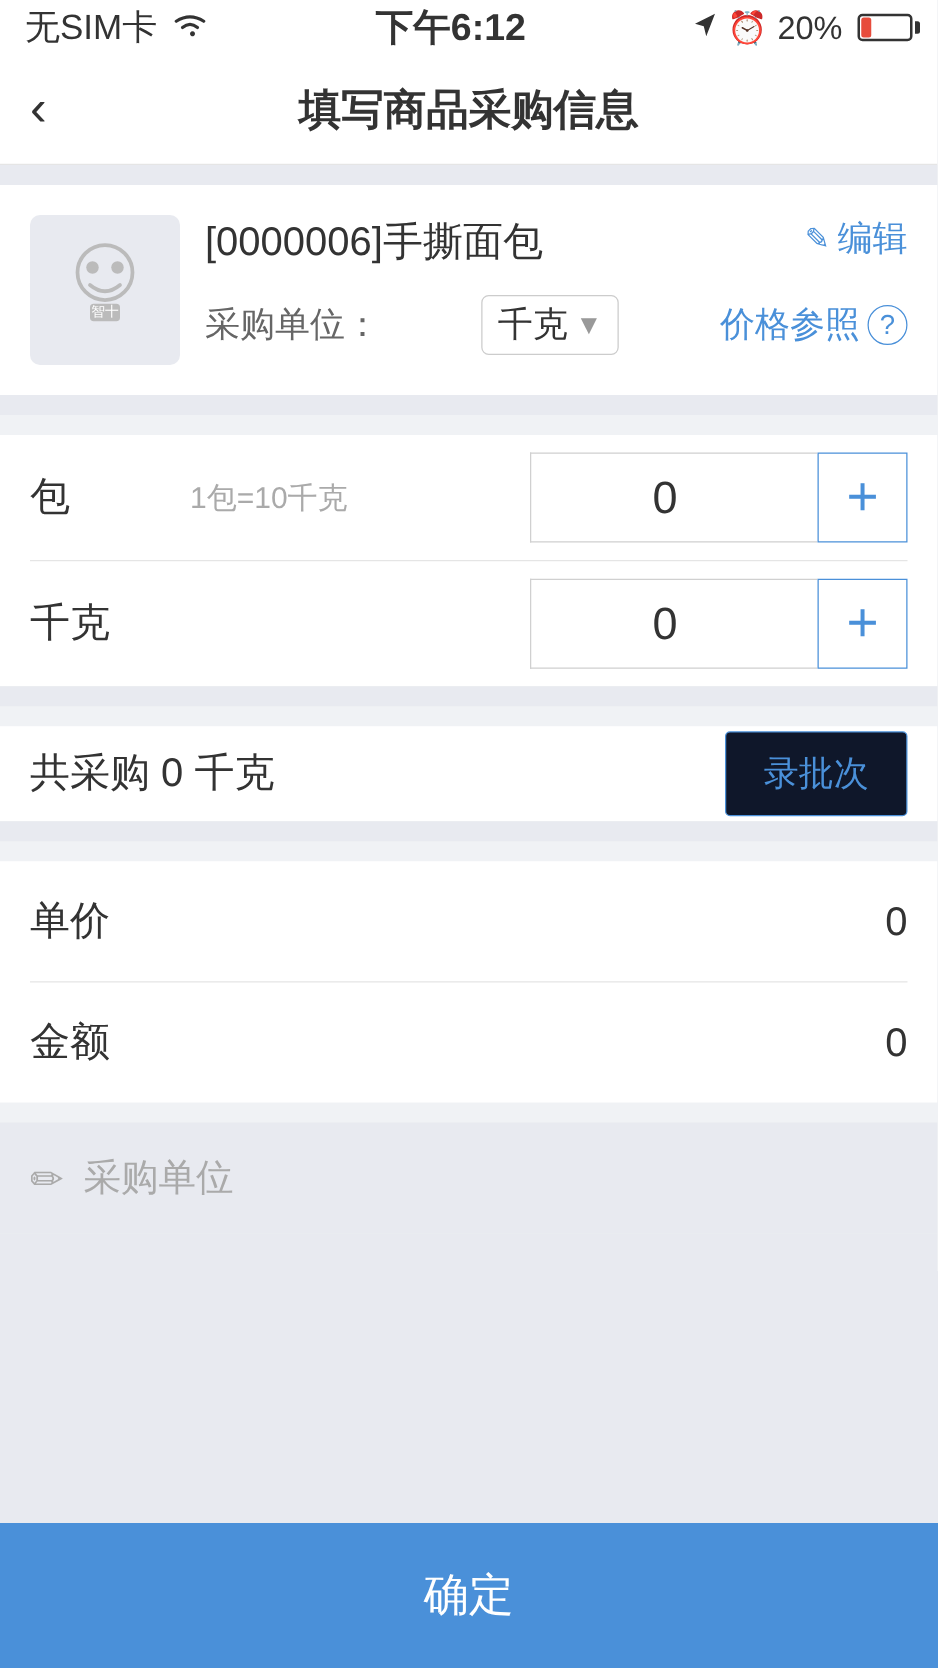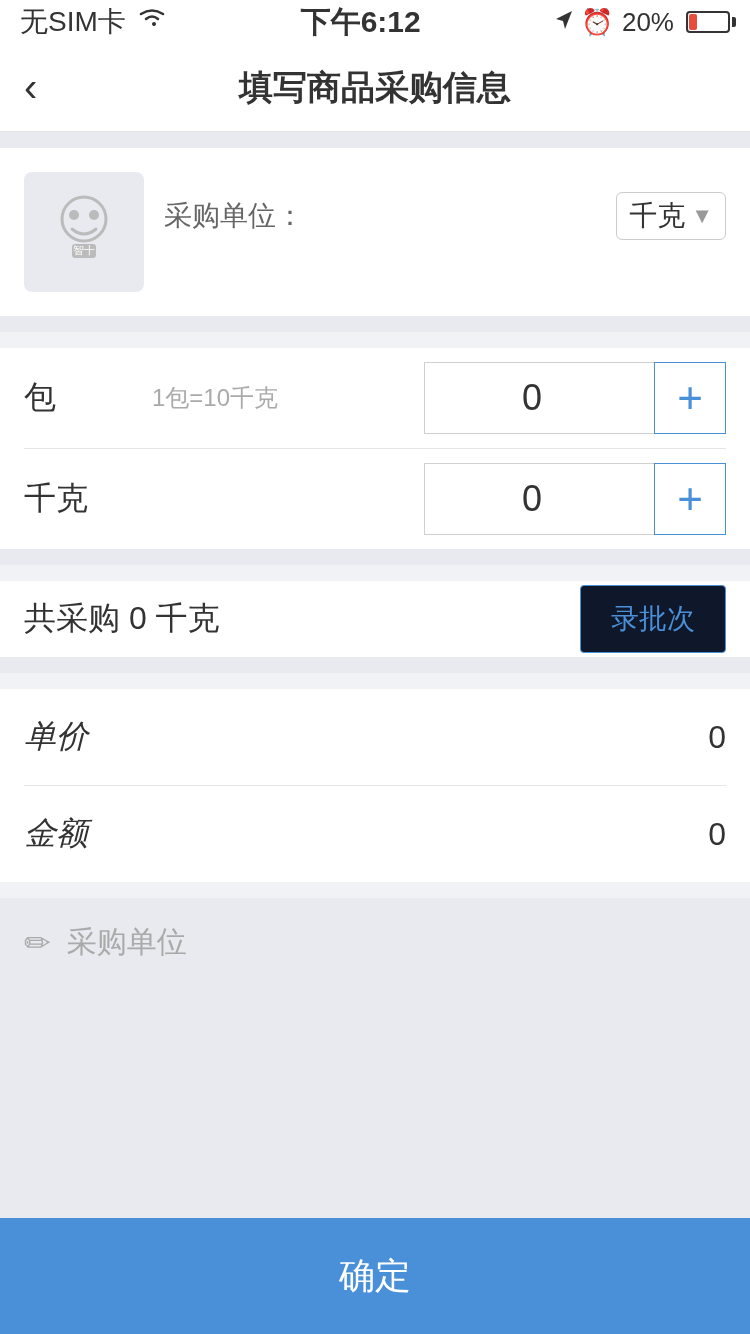--- a/index.html
+++ b/index.html
@@ -20,20 +20,21 @@
       background: #fff;
       display: flex;
       align-items: center;
       justify-content: space-between;
       padding: 0 20px;
       font-size: 28px;
       font-weight: 500;
     }
     .status-left {
       display: flex;
+      align-items: center;
       gap: 10px;
     }
     .status-center {
       font-size: 30px;
       font-weight: 600;
     }
     .status-right {
       display: flex;
       align-items: center;
       gap: 8px;
@@ -283,21 +284,20 @@
     }
     .price-row {
       display: flex;
       align-items: center;
       padding: 0 24px;
       height: 96px;
     }
     .price-label {
       font-size: 32px;
       color: #333;
-      font-style: italic;
     }
     .price-value {
       margin-left: auto;
       font-size: 32px;
       color: #333;
     }
 
     
     .remark-section {
       background: #e8eaf0;
@@ -385,25 +385,36 @@
         <circle cx="40" cy="30" r="22" fill="none" stroke="#bbb" stroke-width="3"></circle>
         <circle cx="30" cy="26" r="5" fill="#bbb"></circle>
         <circle cx="50" cy="26" r="5" fill="#bbb"></circle>
         <path d="M28 40 Q40 50 52 40" stroke="#bbb" stroke-width="3" fill="none" stroke-linecap="round"></path>
         <rect x="28" y="55" width="24" height="14" rx="3" fill="#bbb"></rect>
         <text x="40" y="65" text-anchor="middle" font-size="11" fill="#fff">智十</text>
       </svg>
     </div>
   </div>
   <div class="product-info">
+    <div class="product-header">
+      <div class="product-name">[0000006]手撕面包</div>
+      <div class="edit-btn">
+        <span class="edit-icon">✎</span>
+        <span>编辑</span>
+      </div>
+    </div>
     <div class="product-unit">
       <span class="unit-label">采购单位：</span>
       <div class="unit-select">
         <span>千克</span>
         <span class="unit-arrow">▼</span>
+      </div>
+      <div class="price-ref">
+        <span>价格参照</span>
+        <span class="price-ref-icon">?</span>
       </div>
     </div>
   </div>
 </div>
 
 <div class="divider"></div>
 
 <div class="input-section">
 
   <div class="input-row">

